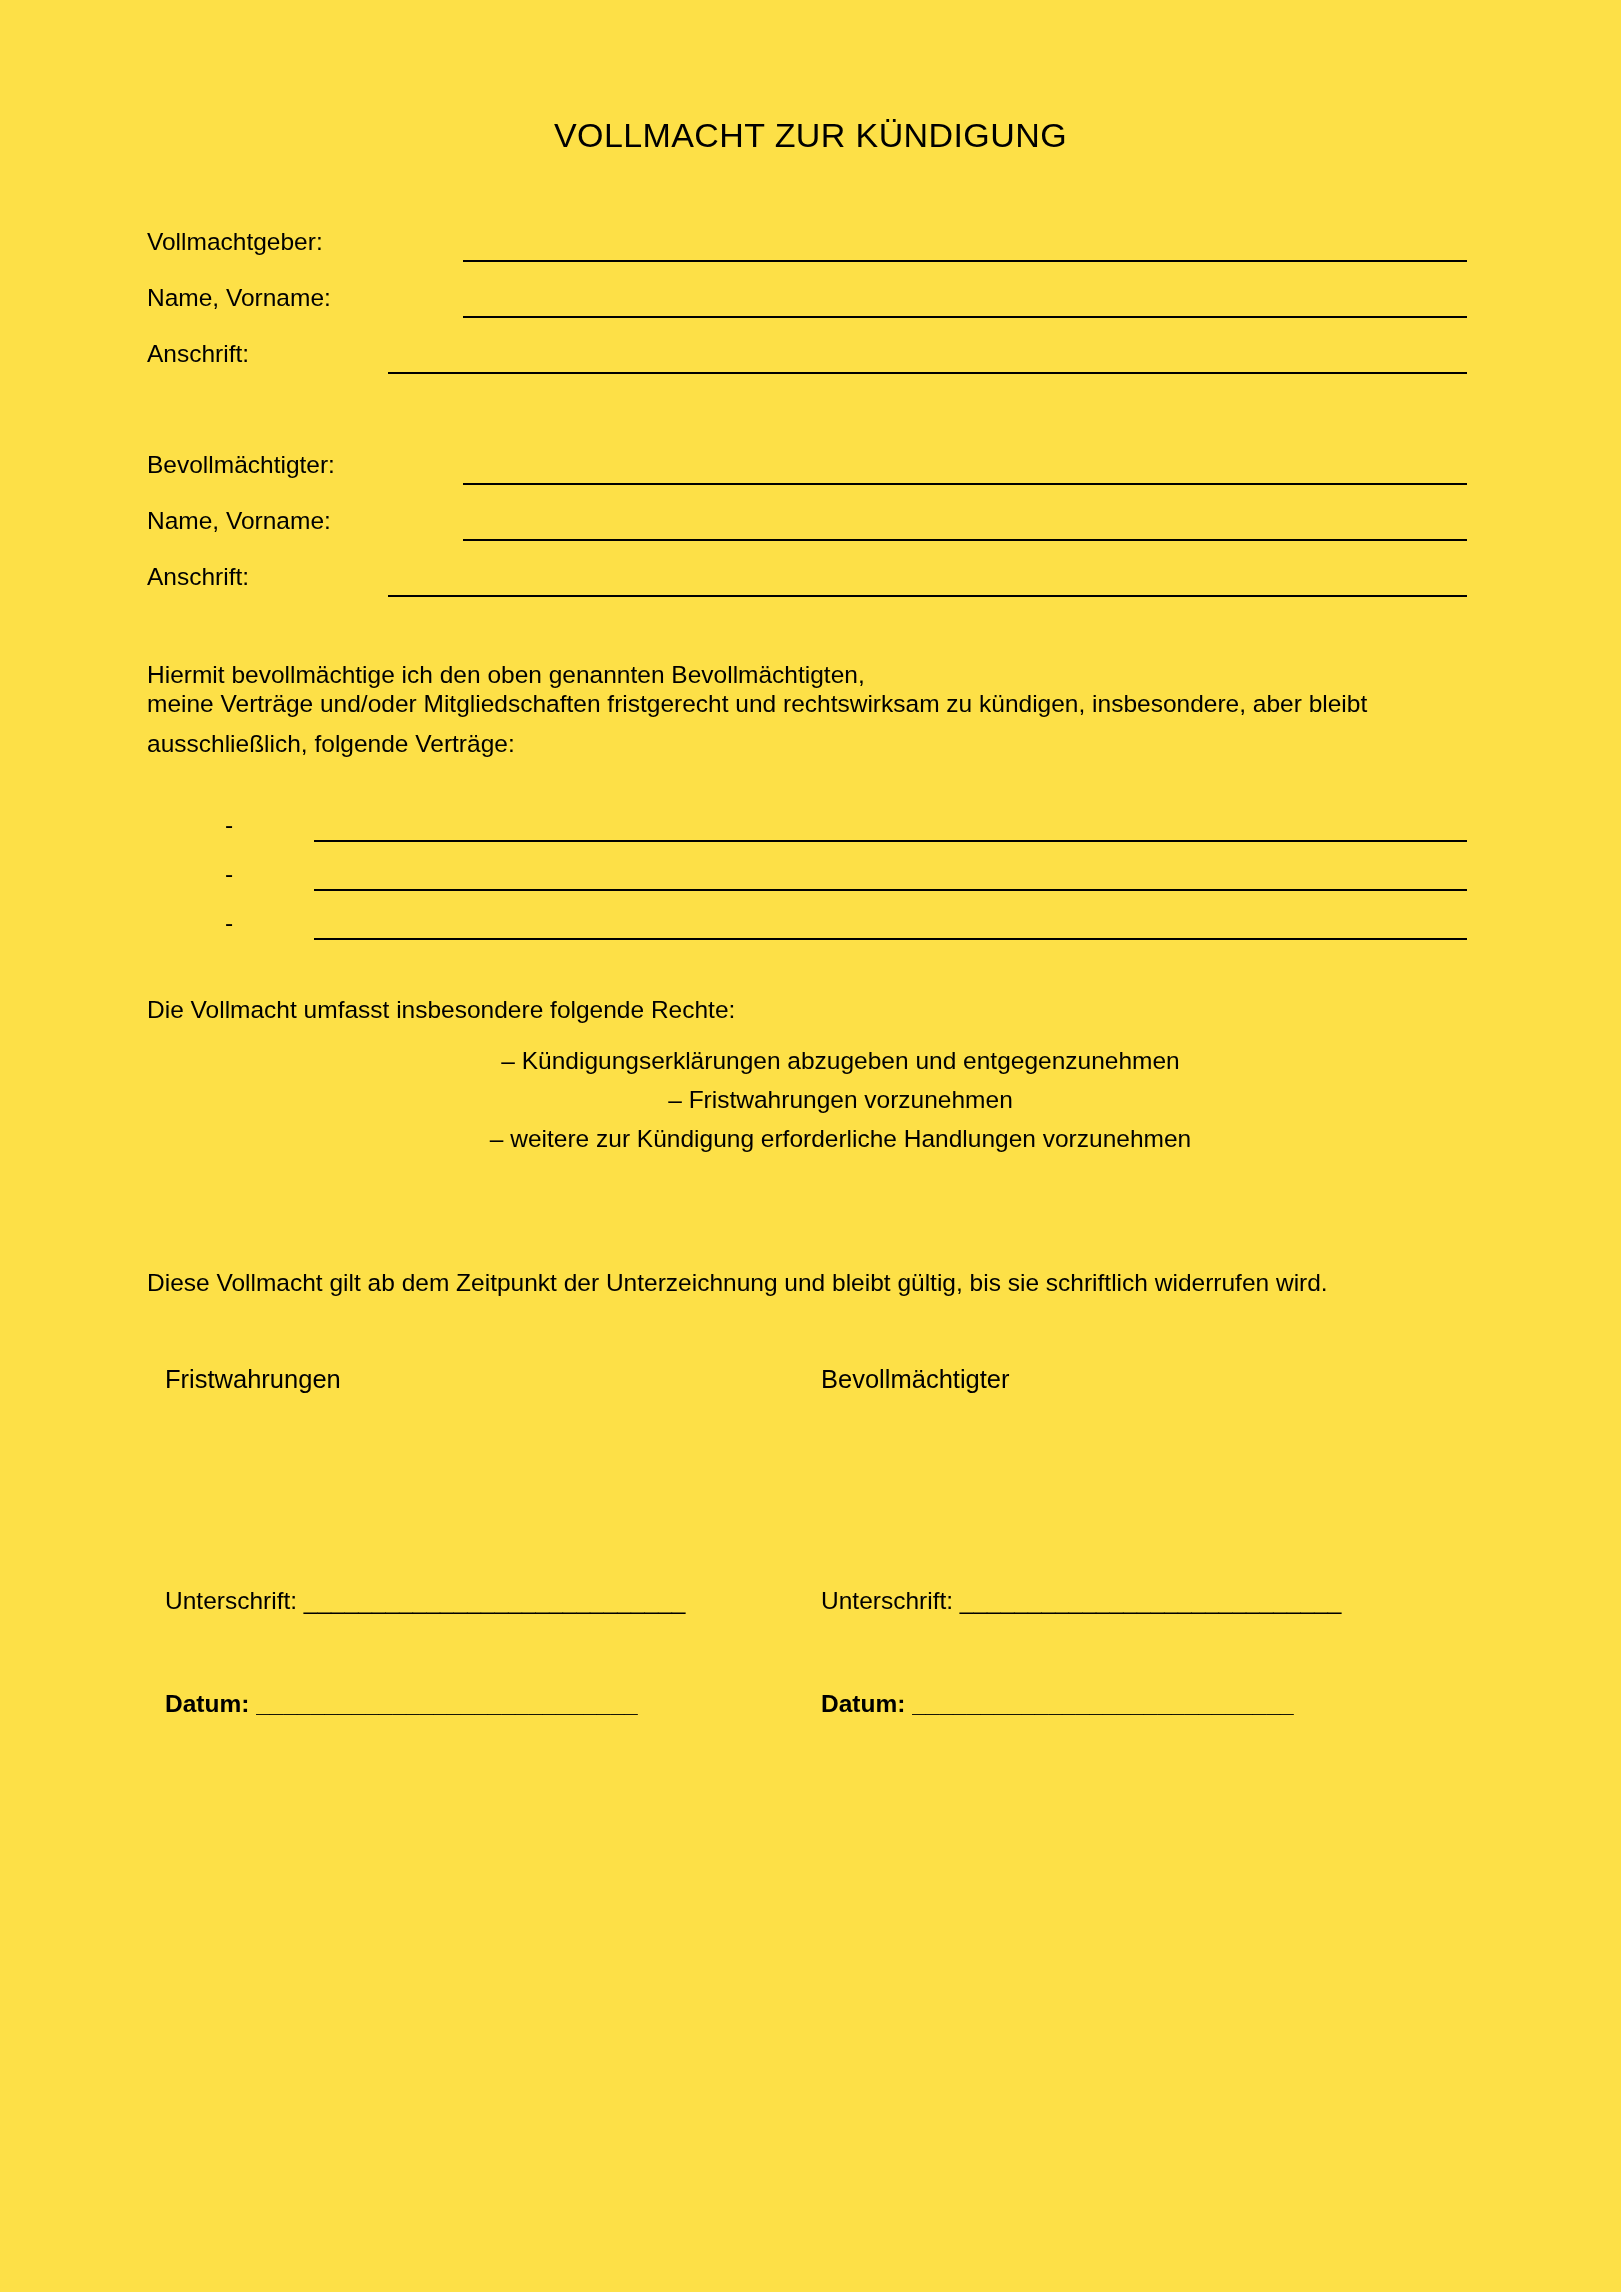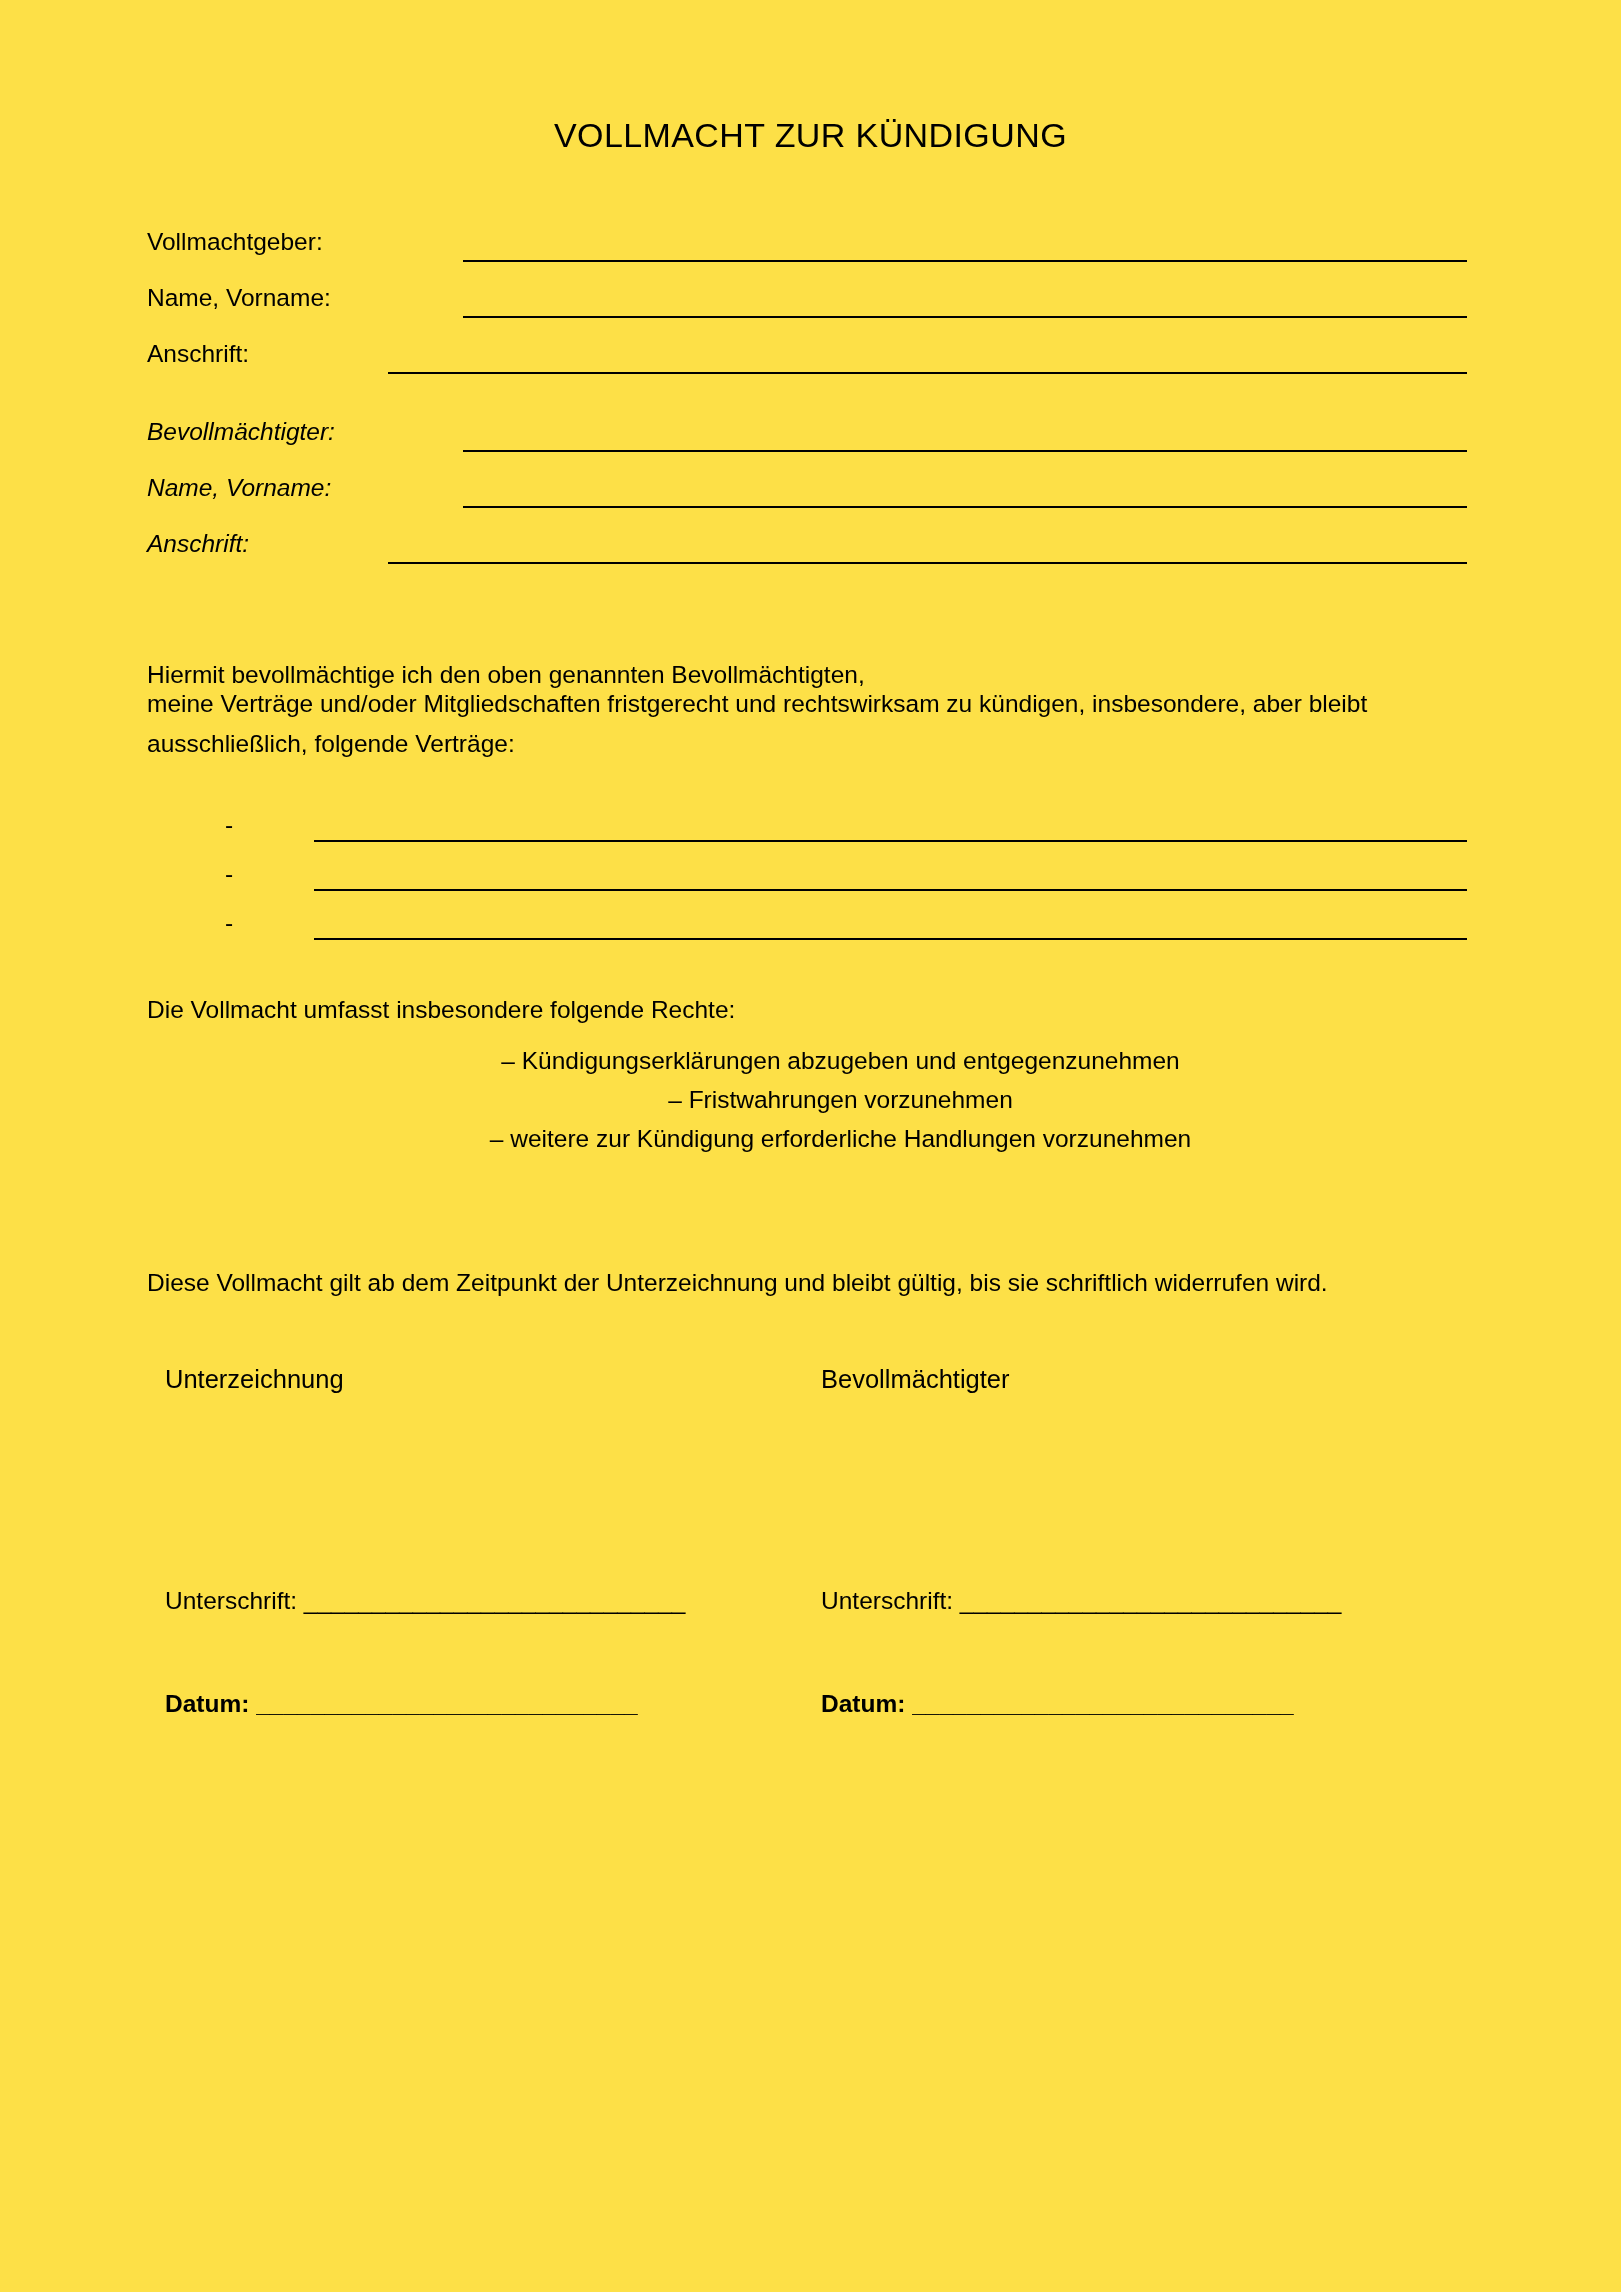--- a/index.html
+++ b/index.html
@@ -34,21 +34,21 @@
     white-space: pre;
   }
 
   
   .field-block {
     position: absolute;
     left: 147px;
     width: 1333px;
   }
   #block-grantor { top: 227px; }
-  #block-agent   { top: 417px; font-style: italic; }
+  #block-agent   { top: 450px; }
 
   .field-row {
     position: relative;
     height: 56px;
   }
   .field-label {
     position: absolute;
     left: 0;
     top: 0;
     font-size: 24.5px;
@@ -211,21 +211,21 @@
   <div id="rights-heading">Die Vollmacht umfasst insbesondere folgende Rechte:</div>
 
   <div class="rights-list">
     <div class="rights-item">– Kündigungserklärungen abzugeben und entgegenzunehmen</div>
     <div class="rights-item">– Fristwahrungen vorzunehmen</div>
     <div class="rights-item">– weitere zur Kündigung erforderliche Handlungen vorzunehmen</div>
   </div>
 
   <div class="para" id="para-validity">Diese Vollmacht gilt ab dem Zeitpunkt der Unterzeichnung und bleibt gültig, bis sie schriftlich widerrufen wird.</div>
 
-  <div class="sig-heading sig-col-left">Unterzeichnung</div>
+  <div class="sig-heading sig-col-left">Fristwahrungen</div>
   <div class="sig-heading sig-col-right">Bevollmächtigter</div>
 
   <div class="sig-line sig-col-left">Unterschrift: ____________________________</div>
   <div class="sig-line sig-col-right">Unterschrift: ____________________________</div>
 
   <div class="date-line sig-col-left">Datum: ____________________________</div>
   <div class="date-line sig-col-right">Datum: ____________________________</div>
 
 </div>
 

